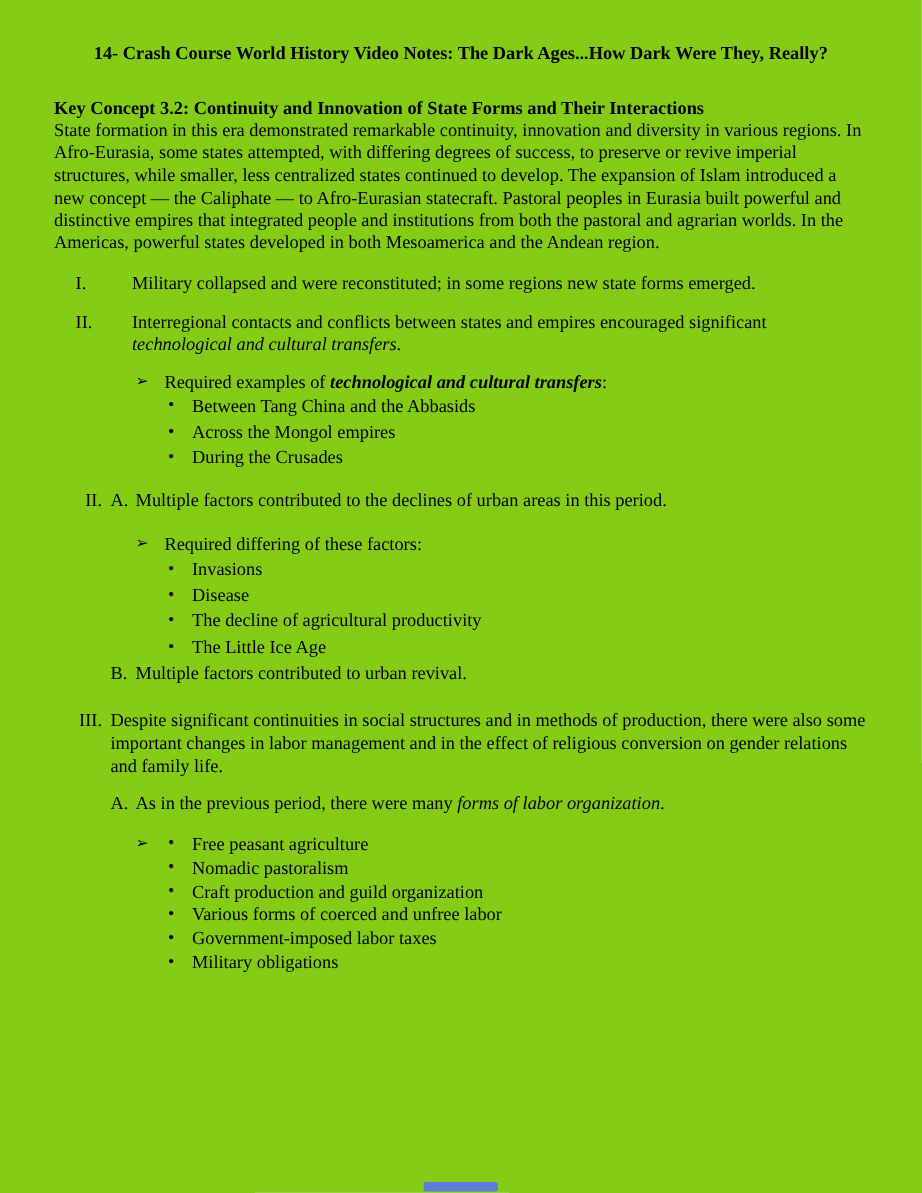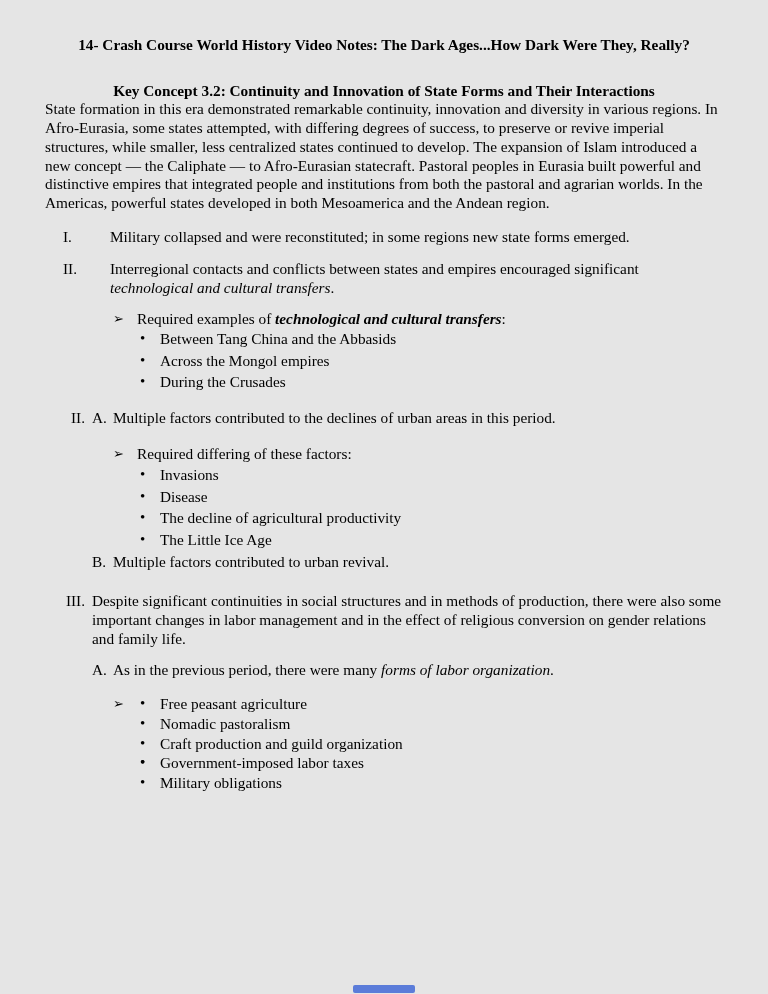--- a/index.html
+++ b/index.html
@@ -1,37 +1,36 @@
 <!DOCTYPE html>
 <html><head>
 <meta charset="utf-8">
 <style>
   html,body { margin:0; padding:0; }
   .page {
     position:relative;
     width:768px; height:994px;
-    background:#e5e5e5;
+    background:#84cc16;
     color:#000000;
     font-family:"Liberation Serif", serif;
     font-size:15.3px;
     line-height:18.7px;
     overflow:hidden;
   }
   .content { padding:36px 45px 0 45px; }
 
   .doc-title {
     text-align:center;
     font-weight:bold;
     margin-bottom:27px;
     white-space:pre-wrap;
   }
   .kc-heading {
     font-weight:bold;
     white-space:pre-wrap;
-    text-align:center;
   }
   .para { text-align:left; }
 
   
   .item-l1a { position:relative; padding-left:65px; }
   .item-l1a .marker { position:absolute; left:18px; top:0; }
 
   
   .item-l1b { position:relative; padding-left:47px; }
   .item-l1b .marker { position:absolute; left:0; top:0; width:40px; text-align:right; }
@@ -185,20 +184,21 @@
       <div class="bullet-row">
         <span class="dot">•</span>
         <span>Nomadic pastoralism</span>
       </div>
       <div class="bullet-row">
         <span class="dot">•</span>
         <span>Craft production and guild organization</span>
       </div>
       <div class="bullet-row">
         <span class="dot">•</span>
+        <span>Various forms of coerced and unfree labor</span>
       </div>
       <div class="bullet-row">
         <span class="dot">•</span>
         <span>Government-imposed labor taxes</span>
       </div>
       <div class="bullet-row">
         <span class="dot">•</span>
         <span>Military obligations</span>
       </div>
     </div>

